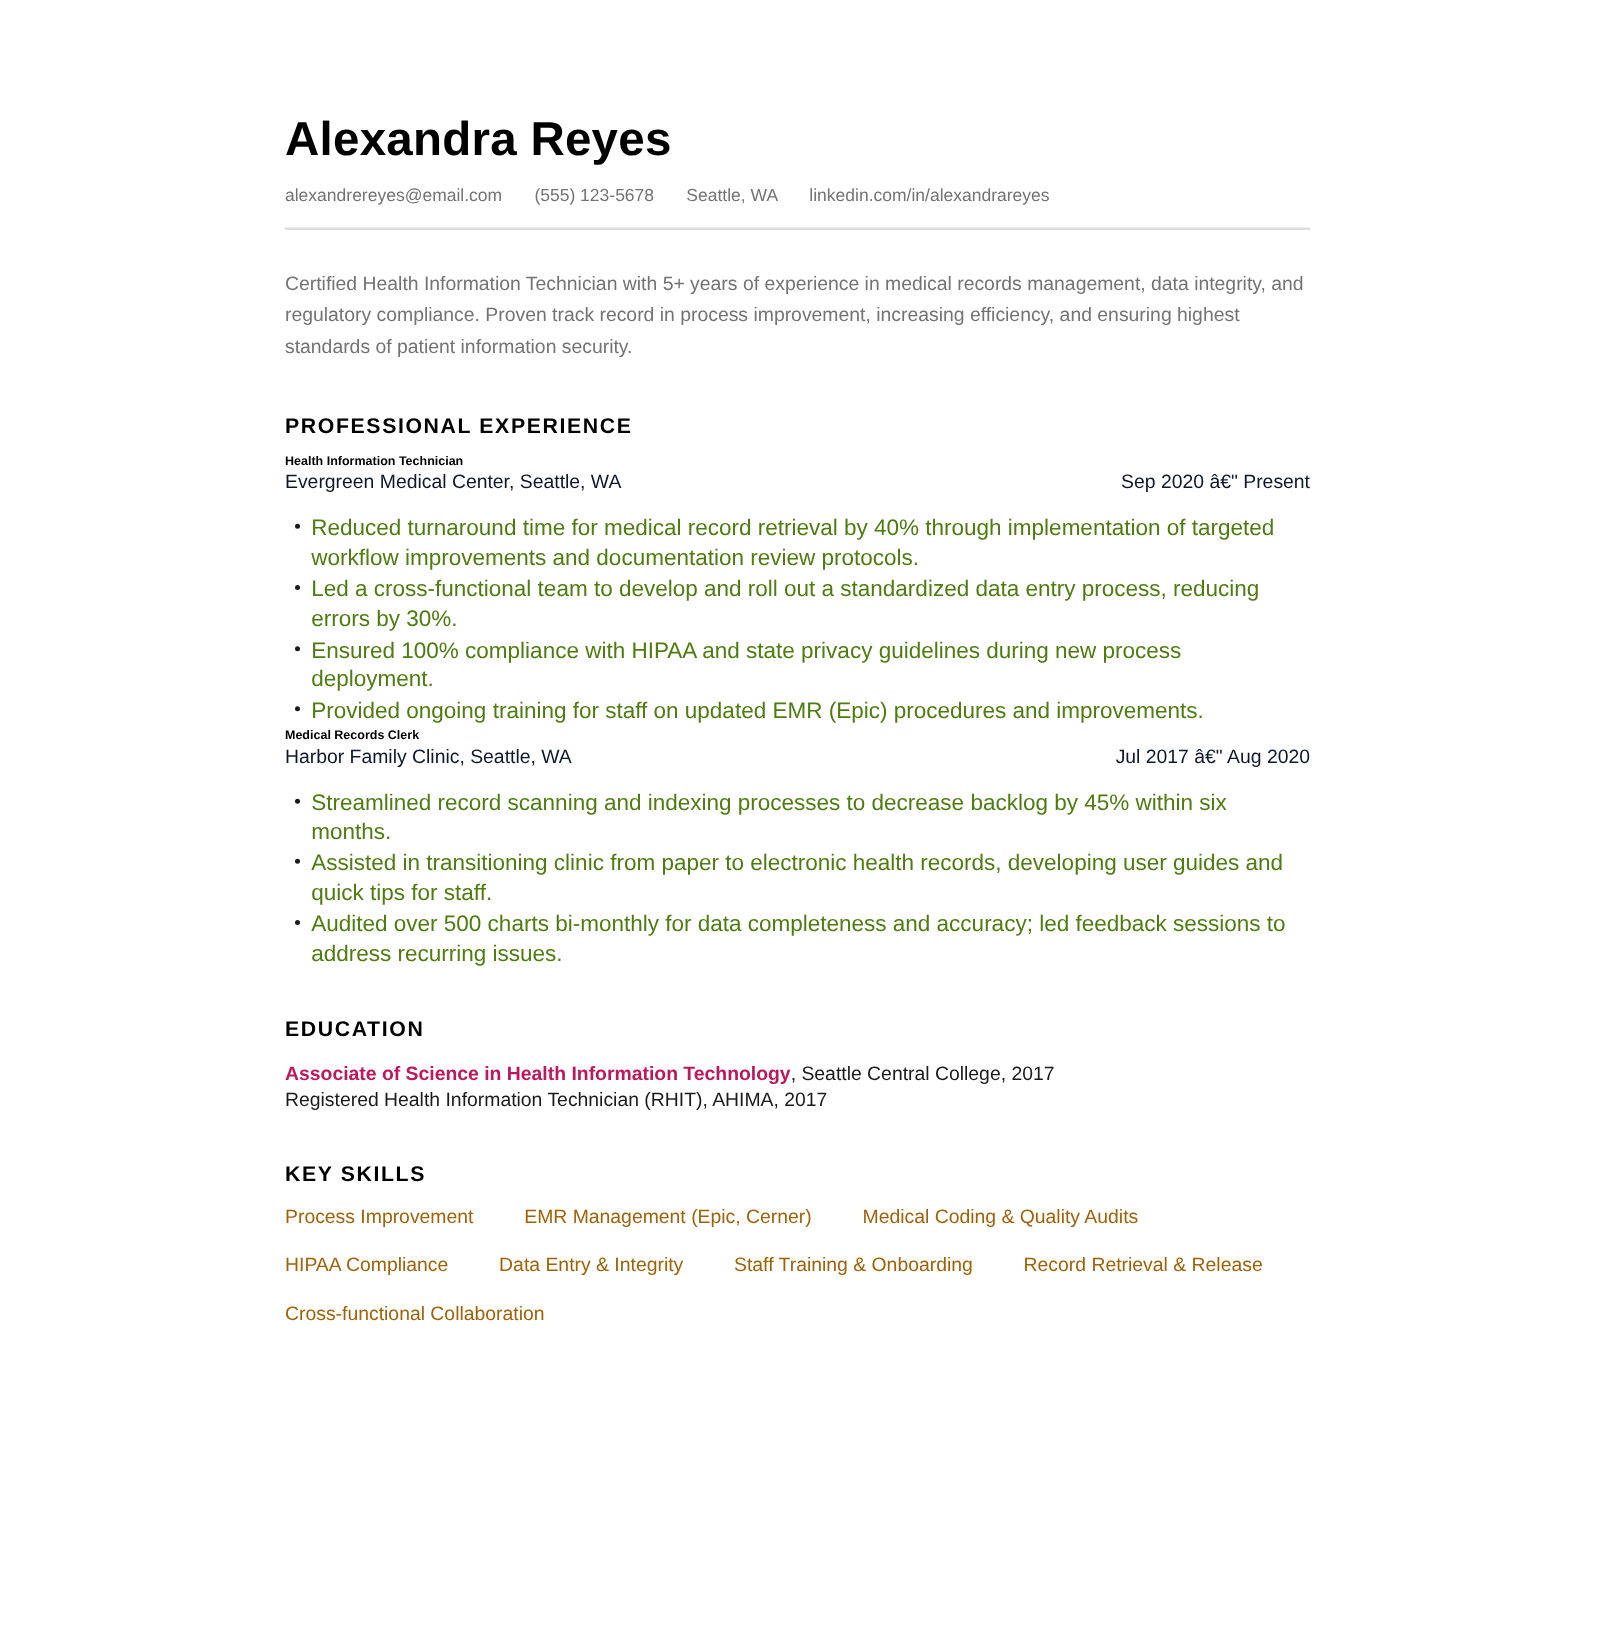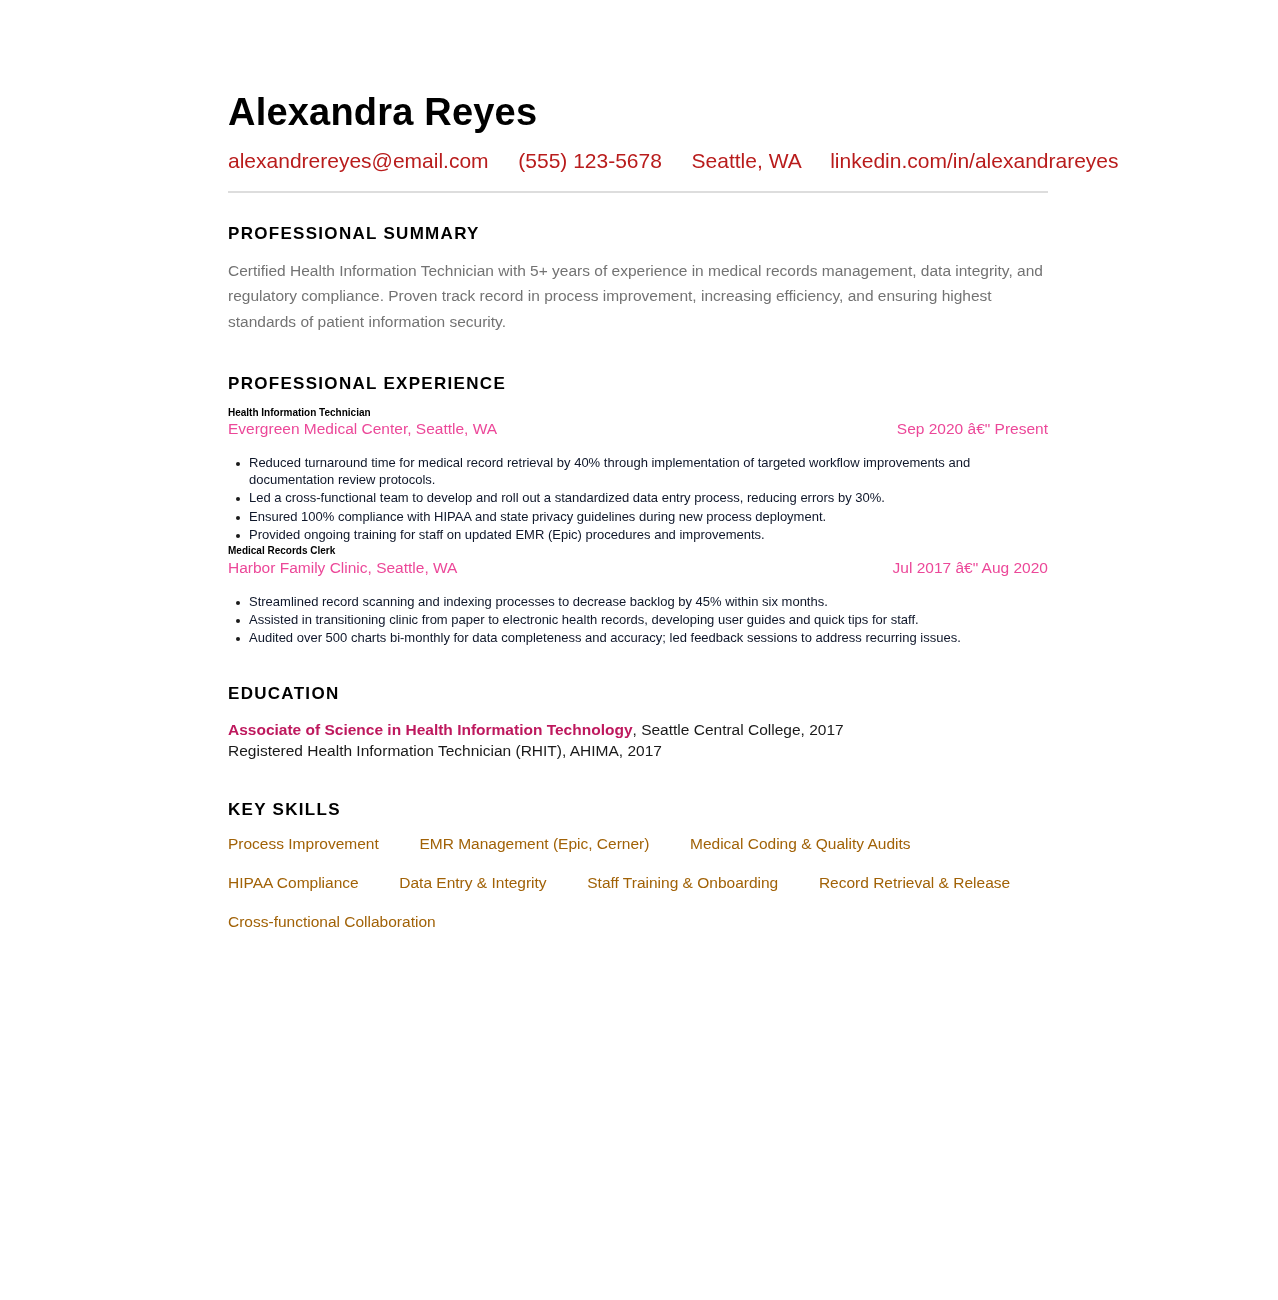--- a/index.html
+++ b/index.html
@@ -31,23 +31,23 @@
   
   .name {
     font-size: 38px;
     font-weight: bold;
     letter-spacing: 0.2px;
     line-height: 1.08;
     margin: 0 0 14px 0;
     color: #000000;
   }
   .contact-line {
-    font-size: 21px;
+    font-size: 14px;
     line-height: 1.3;
-    color: #b91c1c;
+    color: #737373;
     white-space: nowrap;
   }
   .contact-item { display: inline; }
   .contact-sep {
     display: inline-block;
     width: 18px;
   }
   .header-rule {
     border: 0;
     border-top: 2px solid #dddddd;
@@ -85,36 +85,36 @@
     font-weight: bold;
     color: #000000;
     line-height: 1.33;
   }
   .job-meta {
     display: flex;
     justify-content: space-between;
     align-items: baseline;
     font-size: 15.5px;
     line-height: 1.35;
-    color: #ec4899;
+    color: #0f172a;
   }
   .job-company { white-space: nowrap; }
   .job-dates { white-space: nowrap; }
 
   .bullets {
     list-style: none;
     margin: 14px 0 0 0;
     padding: 0;
   }
   .bullets li {
     position: relative;
     padding-left: 21px;
-    font-size: 13px;
+    font-size: 18px;
     line-height: 1.33;
-    color: #0f172a;
+    color: #4d7c0f;
     margin-bottom: 1px;
     width: 799px;
   }
   .bullets li::before {
     content: "";
     position: absolute;
     left: 8px;
     top: 8px;
     width: 4px;
     height: 4px;
@@ -157,21 +157,20 @@
         <span class="contact-item">(555) 123-5678</span>
         <span class="contact-sep"></span>
         <span class="contact-item">Seattle, WA</span>
         <span class="contact-sep"></span>
         <span class="contact-item">linkedin.com/in/alexandrareyes</span>
       </div>
       <hr class="header-rule">
     </div>
 
     <div class="section section-summary">
-      <h2 class="section-title">PROFESSIONAL SUMMARY</h2>
       <p class="summary-text">Certified Health Information Technician with 5+ years of experience in medical records management, data integrity, and regulatory compliance. Proven track record in process improvement, increasing efficiency, and ensuring highest standards of patient information security.</p>
     </div>
 
     <div class="section section-experience">
       <h2 class="section-title">PROFESSIONAL EXPERIENCE</h2>
 
       <div class="job">
         <div class="job-title">Health Information Technician</div>
         <div class="job-meta">
           <span class="job-company">Evergreen Medical Center, Seattle, WA</span>

